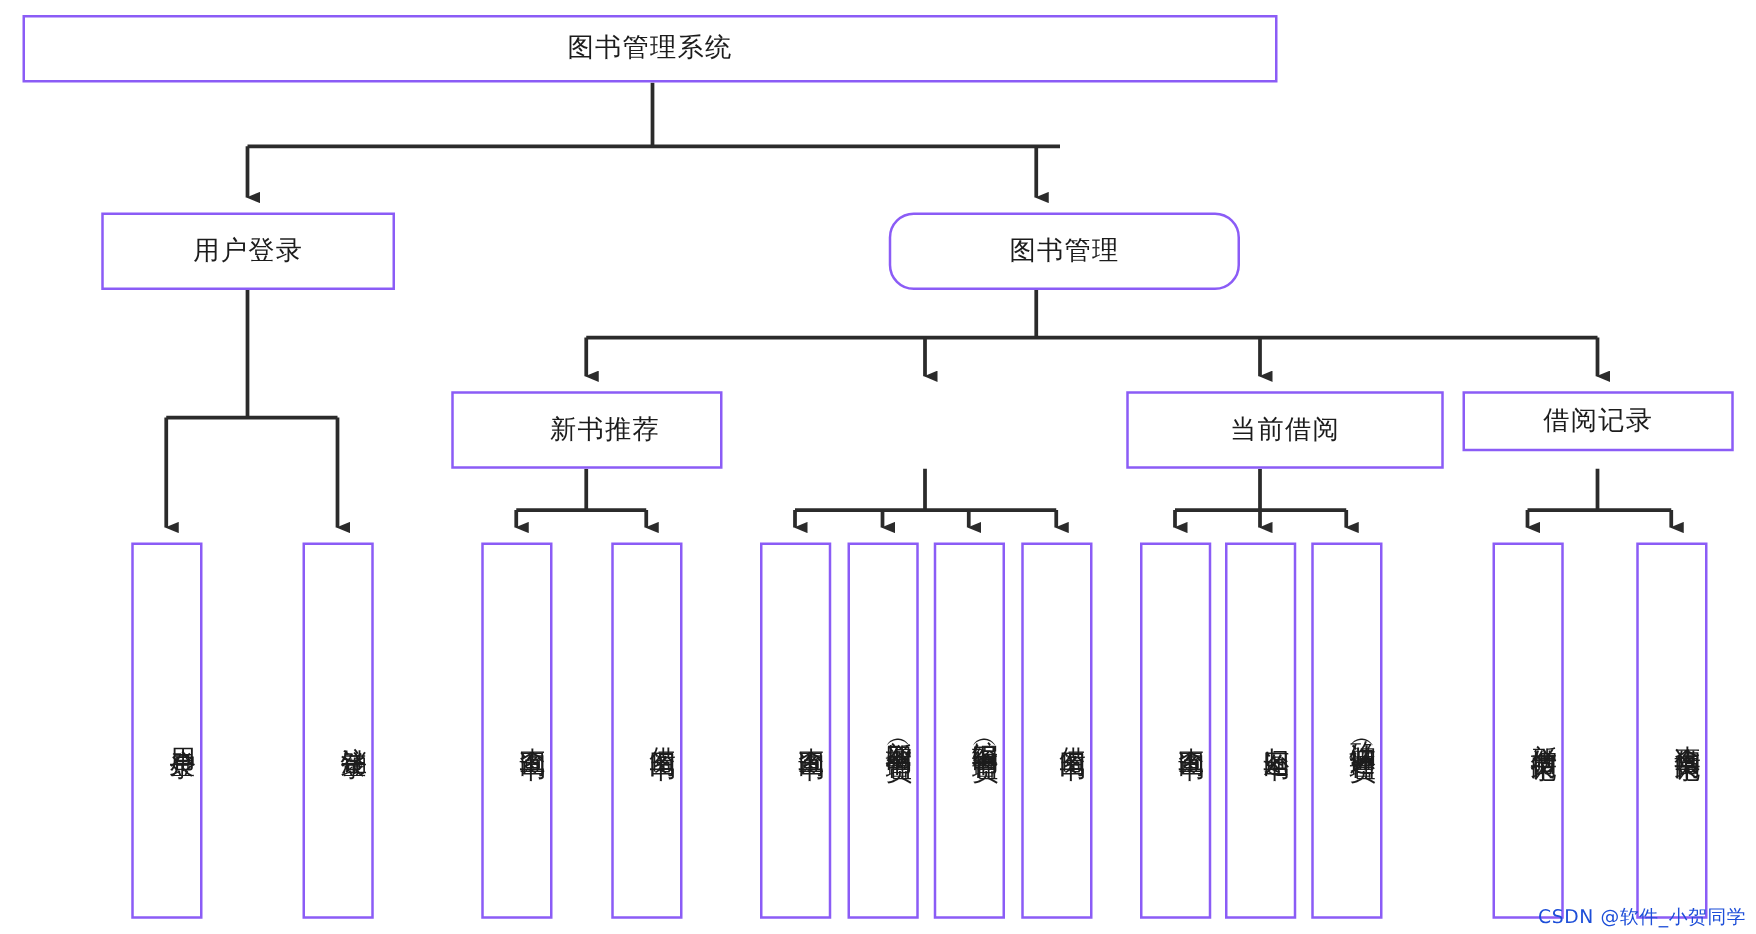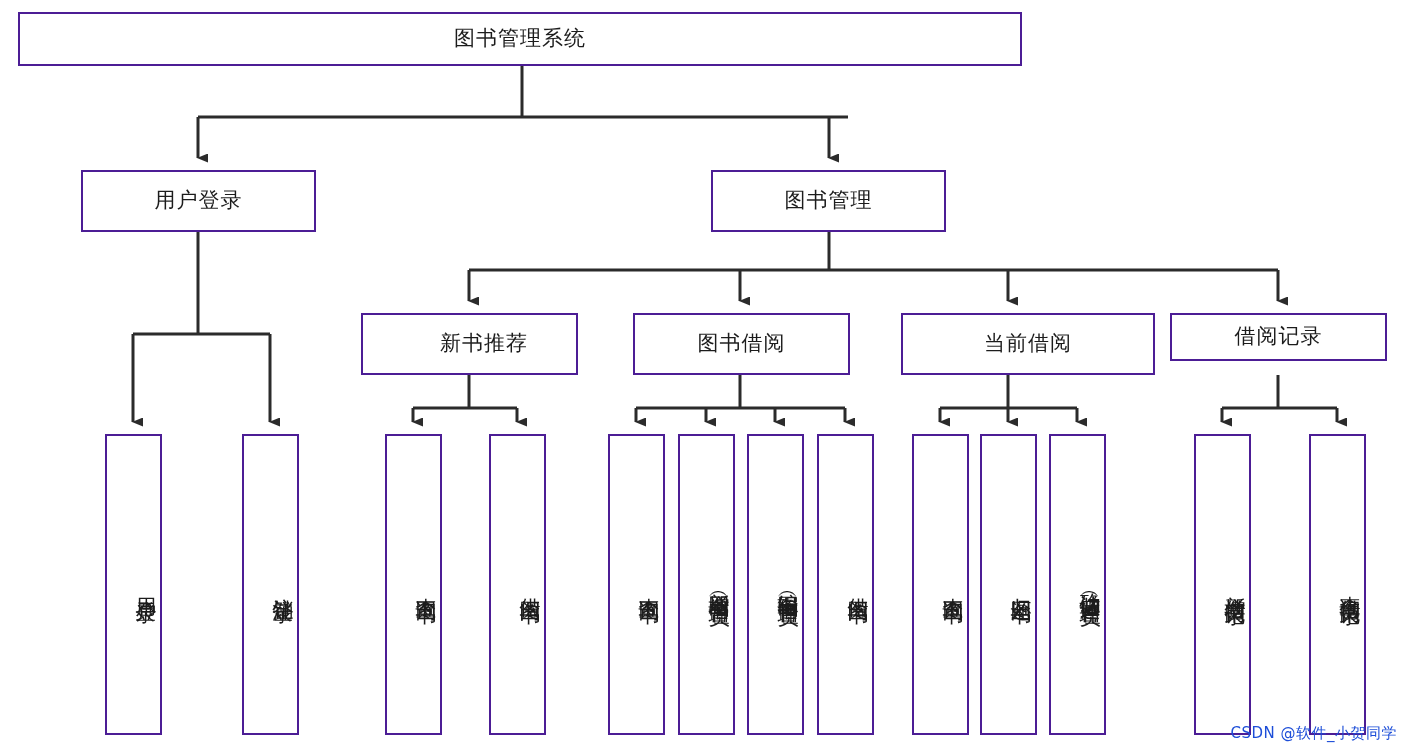--- a/index.html
+++ b/index.html
@@ -1,21 +1,21 @@
 <!DOCTYPE html>
 <html><head>
 <meta charset="utf-8">
 <style>
   html,body{margin:0;padding:0;background:#ffffff;}
   body{width:1405px;height:747px;overflow:hidden;
        font-family:"DejaVu Sans","Liberation Sans",sans-serif;}
   #canvas{position:relative;width:1405px;height:747px;background:#ffffff;}
   svg.wires{position:absolute;left:0;top:0;width:1405px;height:747px;}
   .node{position:absolute;box-sizing:border-box;background:#ffffff;
-        border:2px solid #4c1d95;display:flex;align-items:center;
+        border:2px solid #8b5cf6;display:flex;align-items:center;
         justify-content:center;color:#1c1c1c;}
   .node.h{font-size:21px;line-height:1.2;letter-spacing:1px;}
   .node.v{writing-mode:vertical-rl;text-orientation:upright;
           font-size:21px;line-height:1.35;letter-spacing:2px;
           padding:10px 0;align-items:flex-start;justify-content:center;}
   .node.v.topal{align-items:flex-start;}
   #watermark{position:absolute;right:8px;bottom:4px;font-size:15px;
              color:#1d4ed8;letter-spacing:.5px;white-space:nowrap;}
 </style>
 </head>
@@ -73,29 +73,26 @@
     </g>
   </svg>
 
   <div class="node h" style="left:18px;top:12px;width:1004px;height:54px;">
     <span>图书管理系统</span>
   </div>
 
   <div class="node h" style="left:81px;top:170px;width:235px;height:62px;">
     <span>用户登录</span>
   </div>
-  <div class="node h" style="left:711px;top:170px;width:235px;height:62px;">
+  <div class="node h" style="left:711px;top:170px;width:281px;height:62px;border-radius:20px;">
     <span>图书管理</span>
   </div>
 
   <div class="node h" style="left:361px;top:313px;width:217px;height:62px;padding-left:29px;">
     <span>新书推荐</span>
-  </div>
-  <div class="node h" style="left:633px;top:313px;width:217px;height:62px;">
-    <span>图书借阅</span>
   </div>
   <div class="node h" style="left:901px;top:313px;width:254px;height:62px;">
     <span>当前借阅</span>
   </div>
   <div class="node h" style="left:1170px;top:313px;width:217px;height:48px;">
     <span>借阅记录</span>
   </div>
 
   <div class="node v" style="left:105px;top:434px;width:57px;height:301px;">
     <span>用户登录</span>

